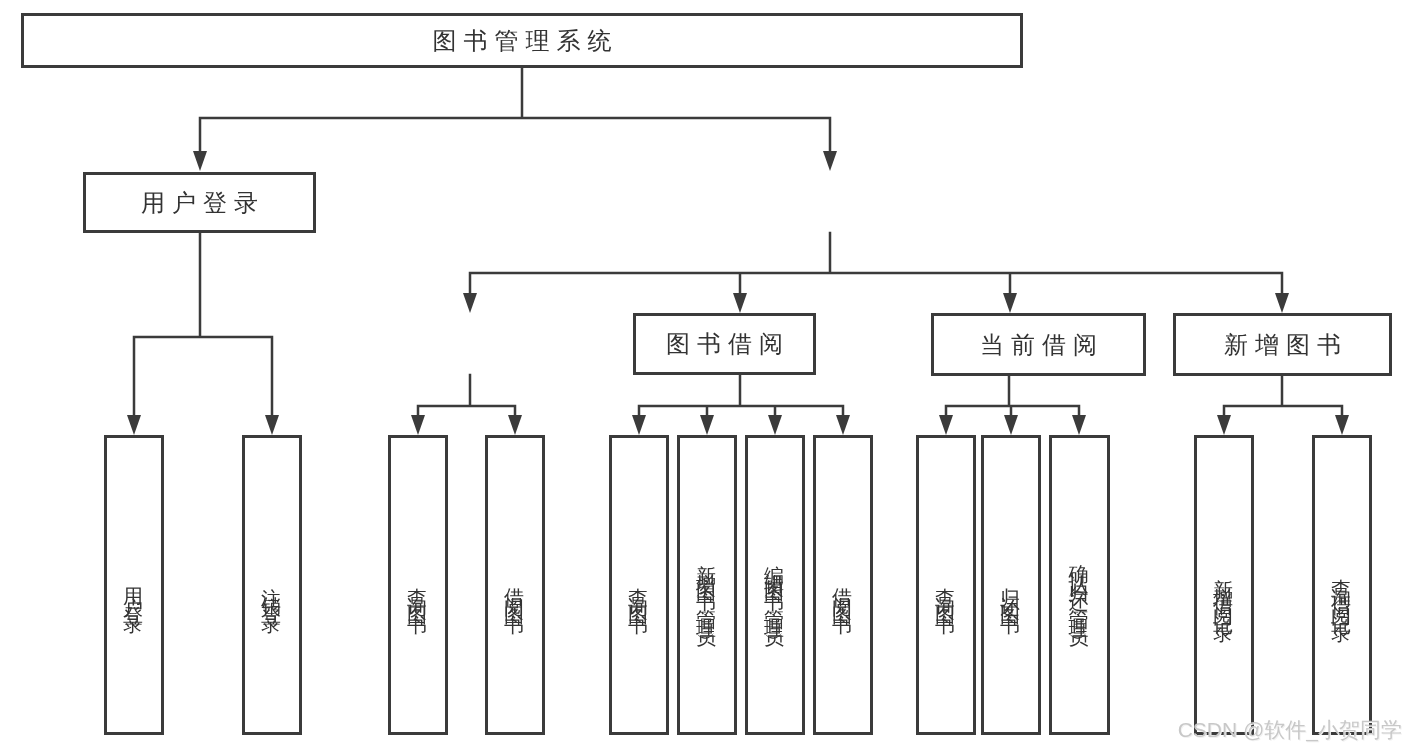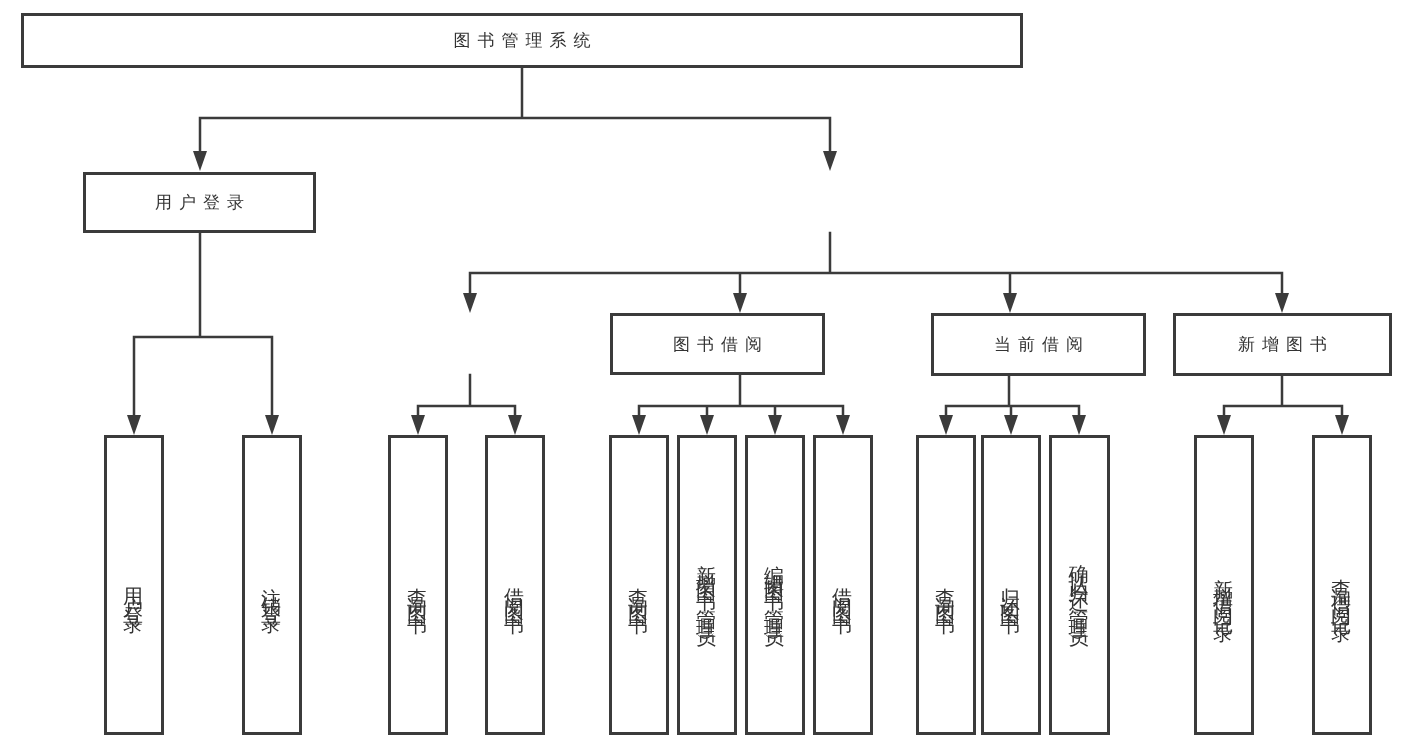--- a/index.html
+++ b/index.html
@@ -16,21 +16,21 @@
   .box {
     position: absolute;
     box-sizing: border-box;
     background: #ffffff;
     border: 3px solid #3b3b3b;
     display: flex;
     align-items: center;
     justify-content: center;
   }
   .hl {
-    font-size: 17px;
+    font-size: 24px;
     letter-spacing: 7px;
     padding-left: 7px;   
     white-space: nowrap;
     color: #333333;
   }
   .vl {
     writing-mode: vertical-rl;
     text-orientation: mixed;
     font-size: 20px;
     letter-spacing: 9px;
@@ -104,21 +104,21 @@
   </svg>
 
   <div class="box" style="left:21px;top:13px;width:1002px;height:55px">
     <span class="hl">图书管理系统</span>
   </div>
 
   <div class="box" style="left:83px;top:172px;width:233px;height:61px">
     <span class="hl">用户登录</span>
   </div>
 
-  <div class="box" style="left:610px;top:313px;width:215px;height:62px">
+  <div class="box" style="left:633px;top:313px;width:183px;height:62px">
     <span class="hl">图书借阅</span>
   </div>
   <div class="box" style="left:931px;top:313px;width:215px;height:63px">
     <span class="hl">当前借阅</span>
   </div>
   <div class="box" style="left:1173px;top:313px;width:219px;height:63px">
     <span class="hl">新增图书</span>
   </div>
 
   <div class="box" style="left:104px;top:435px;width:60px;height:300px">
@@ -158,13 +158,14 @@
     <span class="vl">确认归还（管理员）</span>
   </div>
 
   <div class="box" style="left:1194px;top:435px;width:60px;height:300px">
     <span class="vl">新增借阅记录</span>
   </div>
   <div class="box" style="left:1312px;top:435px;width:60px;height:300px">
     <span class="vl">查询借阅记录</span>
   </div>
 
+  <div class="watermark">CSDN @软件_小贺同学</div>
 </div>
 
 </body></html>

